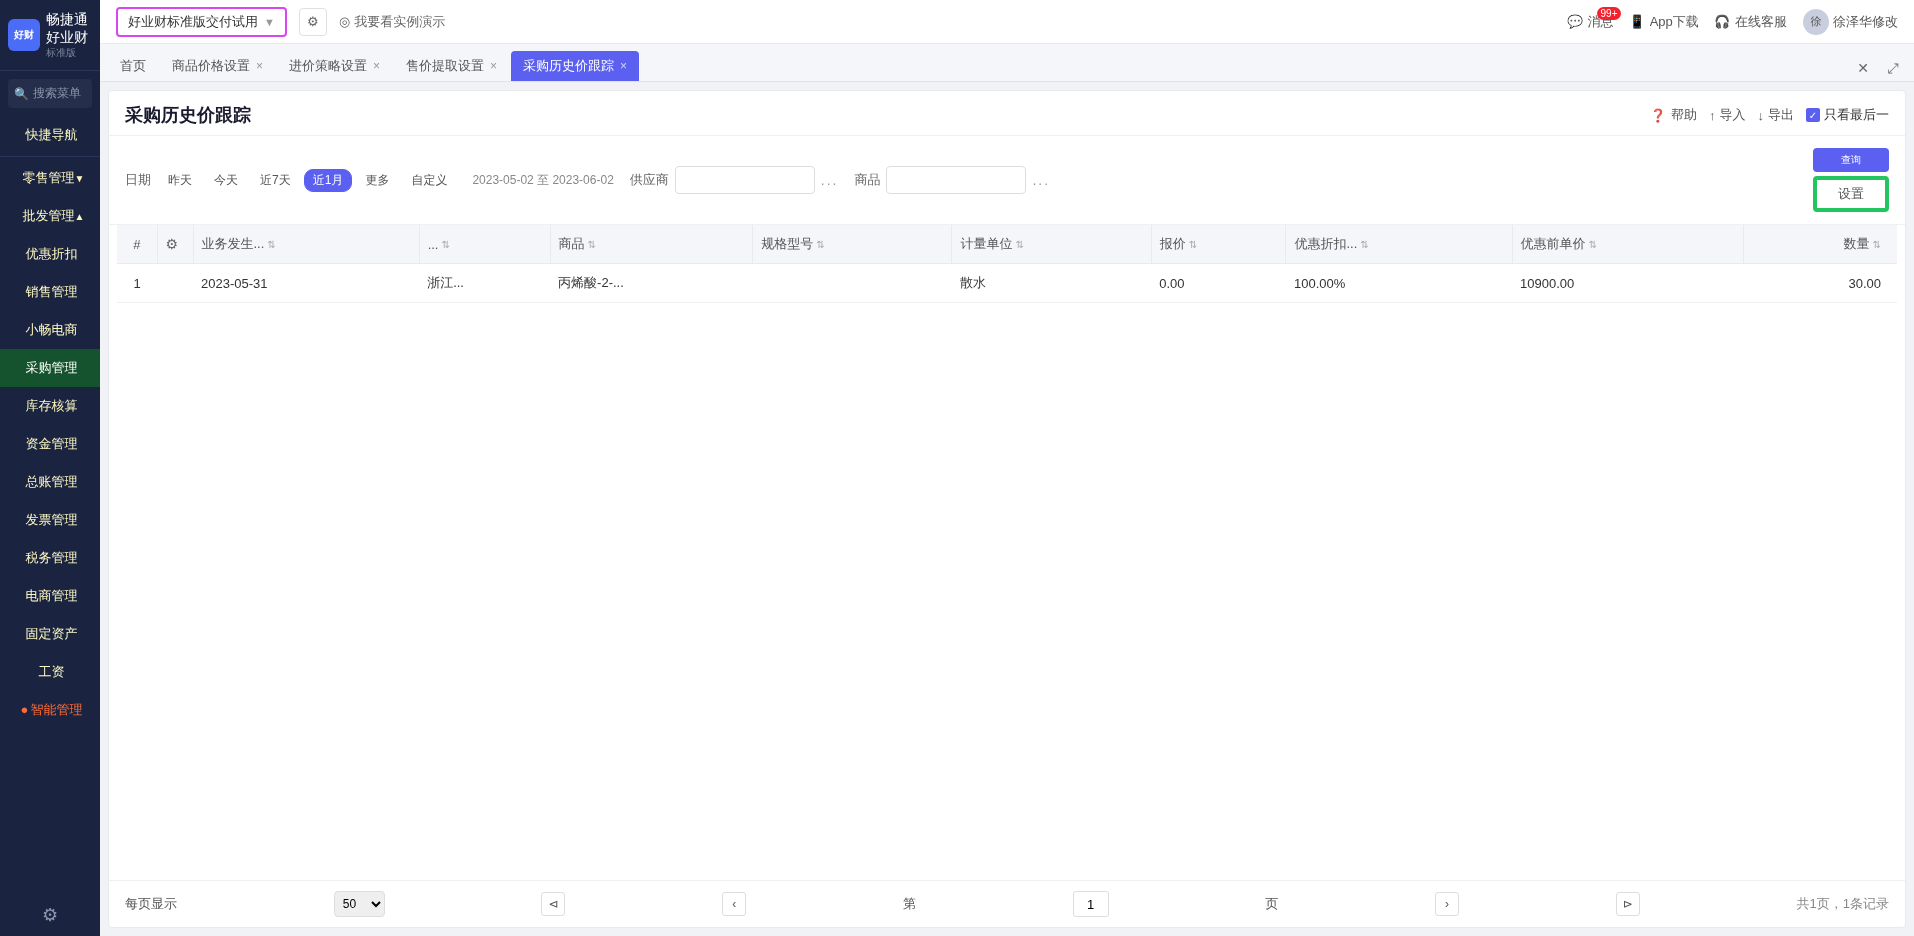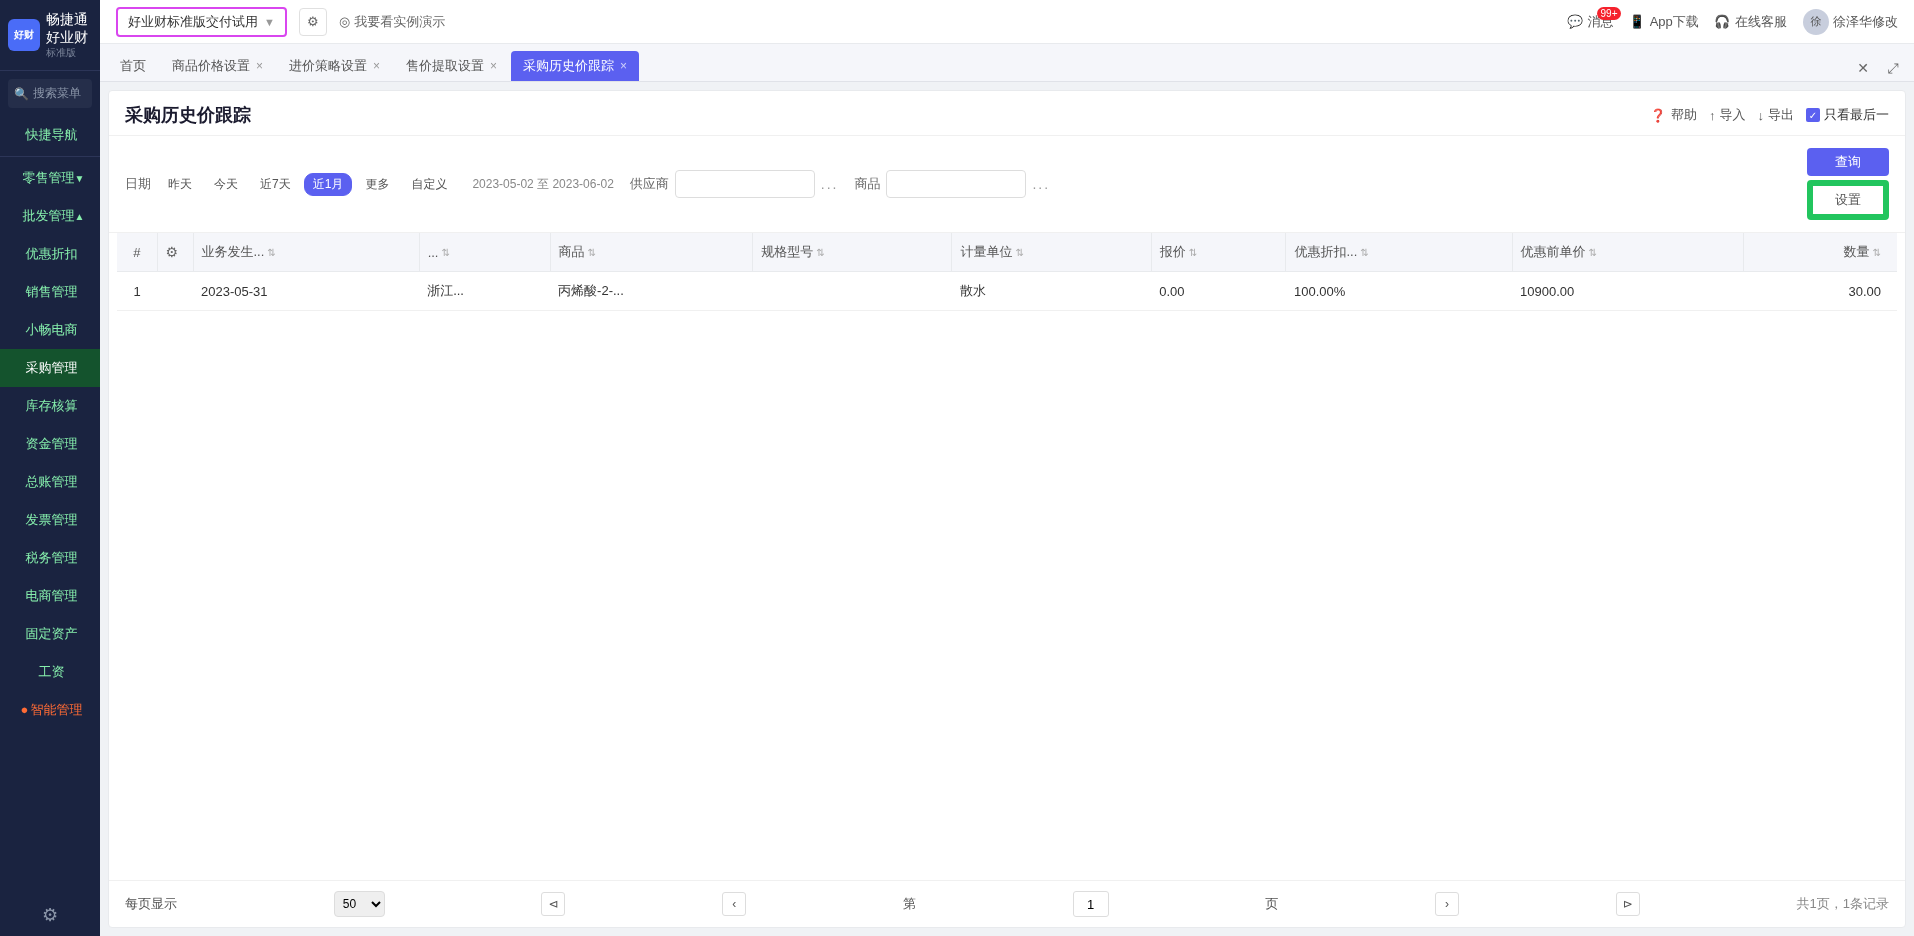--- a/index.html
+++ b/index.html
@@ -42,21 +42,21 @@
       width: 100%; padding: 6px;
       background: #252e4a;
       border: none; border-radius: 4px;
       color: #8a95a8; font-size: 12px; cursor: pointer;
       display: flex; align-items: center; gap: 4px;
     }
 
     .sidebar-nav-item {
       padding: 10px 8px;
       cursor: pointer;
-      color: #86efac;
+      color: #fef9c3;
       font-size: 13px;
       text-align: center;
       border-left: 3px solid transparent;
       transition: background 0.2s;
     }
     .sidebar-nav-item.active { color: #fff; background: #14532d; }
     .sidebar-nav-item.has-arrow { display: flex; align-items: center; justify-content: center; padding-left: 12px; }
     .nav-arrow { font-size: 10px; }
 
     .sidebar-divider { height: 1px; background: #2c3558; margin: 2px 0; }
@@ -286,26 +286,26 @@
       margin-left: auto;
       display: flex; flex-direction: column; gap: 4px;
     }
     .btn-query {
       background: #5b60f0;
       color: #fff;
       border: none;
       border-radius: 4px;
       padding: 5px 28px;
       cursor: pointer;
-      font-size: 13px;
+      font-size: 10px;
     }
     .btn-settings {
       background: #fff;
       color: #555;
-      border: 6px solid #22c55e;
+      border: 4px solid #22c55e;
       border-radius: 4px;
       padding: 5px 18px;
       cursor: pointer;
       font-size: 13px;
     }
 
     
     .table-wrapper {
       flex: 1;
       overflow: auto;

